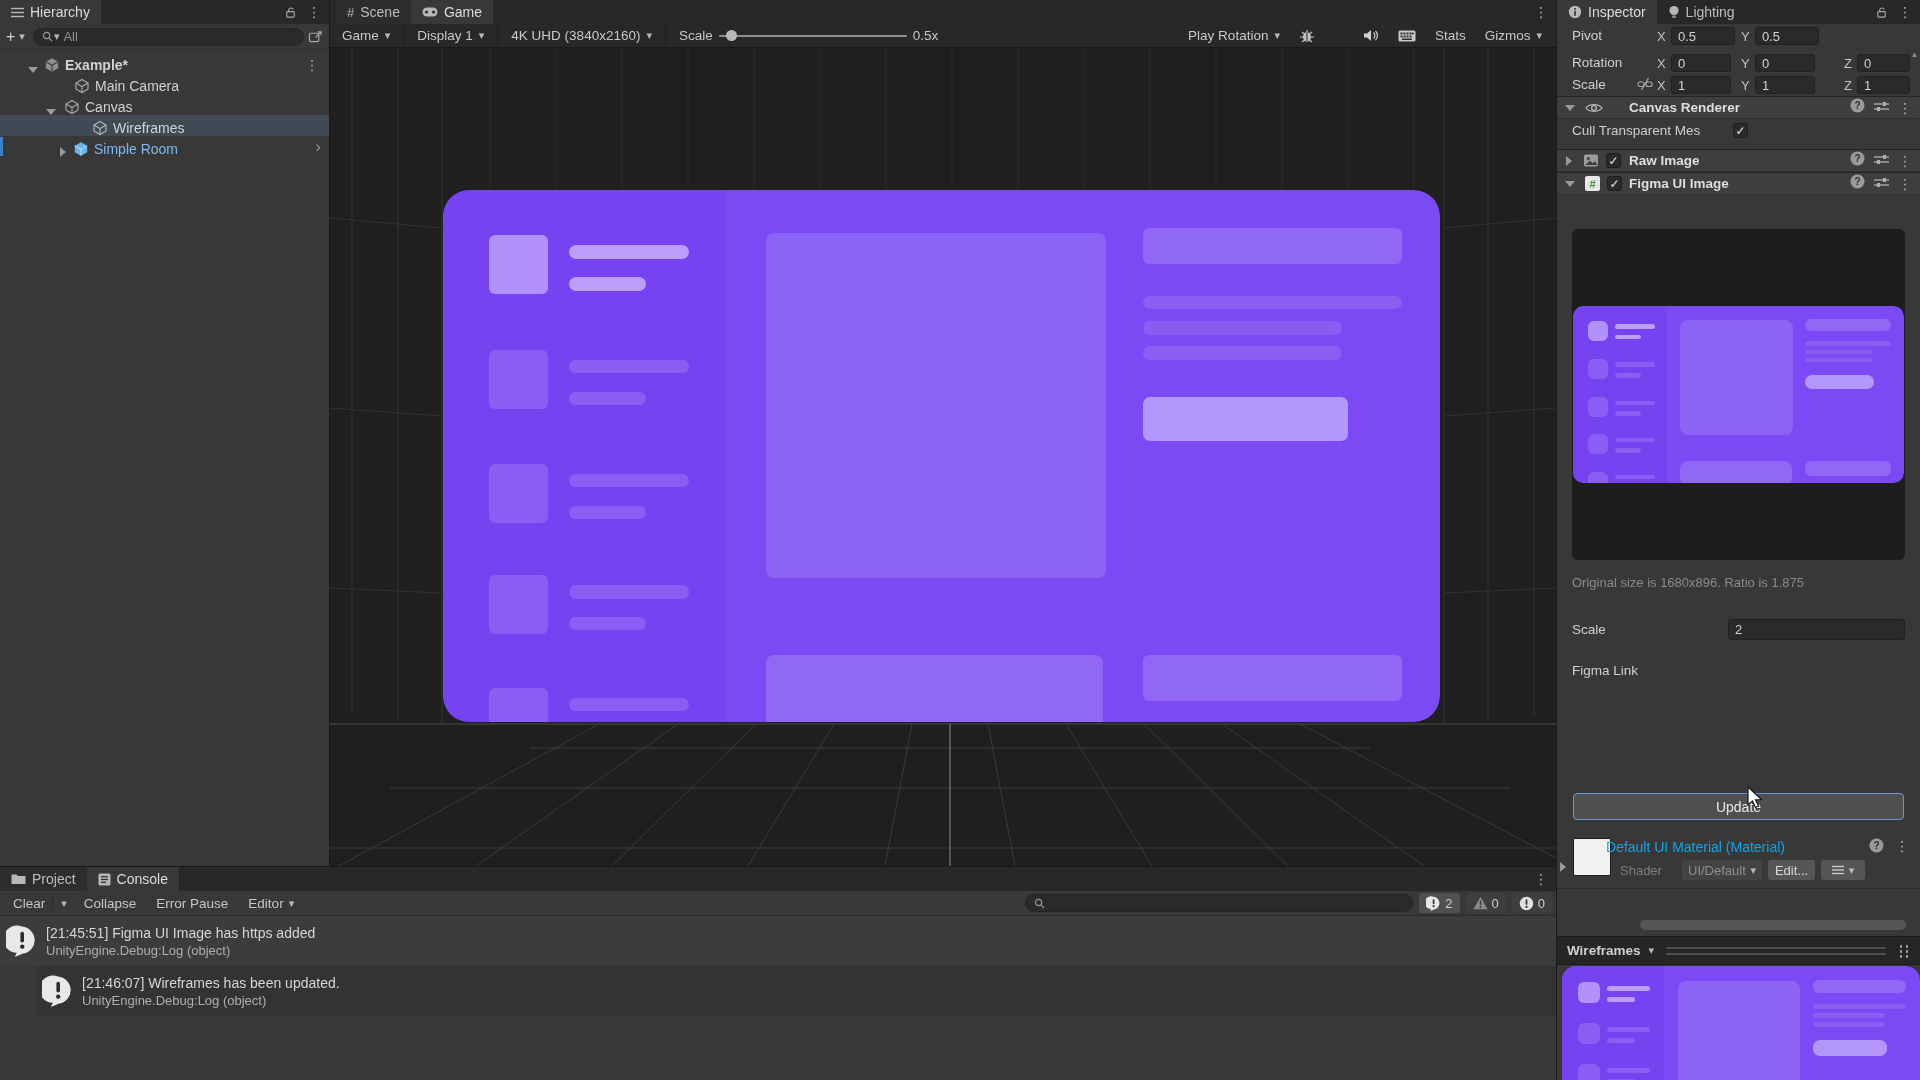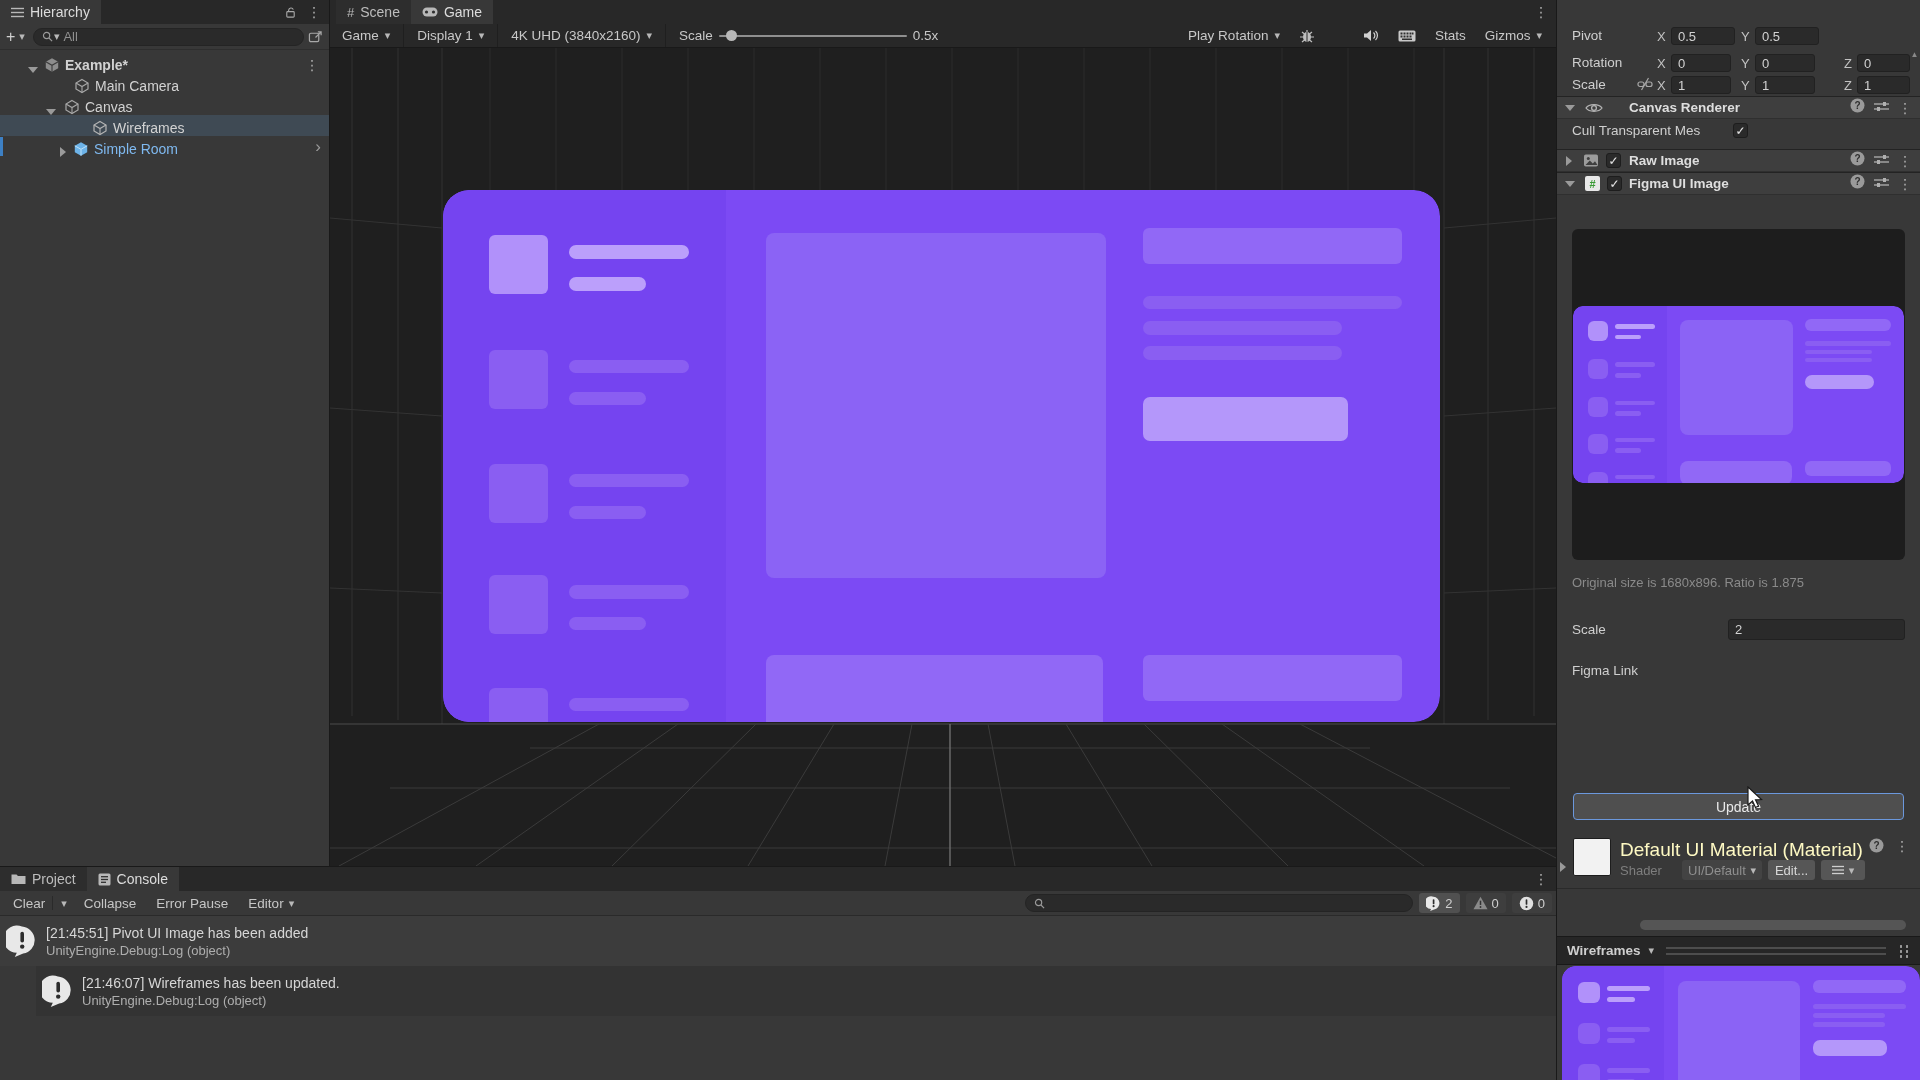--- a/index.html
+++ b/index.html
@@ -364,20 +364,44 @@
     <i class="wf-rl2"></i>
     <i class="wf-rl3"></i>
     <i class="wf-rbtn"></i>
     <i class="wf-rbar"></i>
   </div>
 </div>
   </div>
 </section>
 
 <section class="panel" id="inspector">
+  <div class="tabbar">
+    <div class="tab active">
+      <svg width="14" height="14" viewBox="0 0 14 14">
+          <circle cx="7" cy="7" r="6.2" fill="#b8b8b8"></circle>
+          <rect x="6.2" y="5.8" width="1.6" height="5" fill="#303030"></rect>
+          <rect x="6.2" y="3" width="1.6" height="1.8" fill="#303030"></rect>
+        </svg>
+      <span>Inspector</span>
+    </div>
+    <div class="tab">
+      <svg width="12" height="14" viewBox="0 0 12 14">
+          <circle cx="6" cy="5.5" r="4.6" fill="#b8b8b8"></circle>
+          <rect x="4" y="10.4" width="4" height="2.6" rx="1" fill="#8a8a8a"></rect>
+        </svg>
+      <span>Lighting</span>
+    </div>
+    <div class="tabbar-right">
+      <svg width="13" height="13" viewBox="0 0 14 14">
+          <rect x="3" y="6" width="8" height="6" rx="1" fill="none" stroke="#a8a8a8" stroke-width="1.2"></rect>
+          <path d="M5 6 V4.4 A2.6 2.6 0 0 1 10 3.9" fill="none" stroke="#a8a8a8" stroke-width="1.2"></path>
+        </svg>
+      <span class="g g-kebab"></span>
+    </div>
+  </div>
   <div class="insp-body">
     <div class="vscroll">
         <span class="g g-up"></span>
       </div>
 
     <div class="abs ilabel" style="left:15px;top:4px;">Pivot</div>
     <span class="abs axl" style="left:100px;top:5px;">X</span>
     <div class="abs field" style="left:114px;top:3px;width:64px;">0.5</div>
     <span class="abs axl" style="left:184px;top:5px;">Y</span>
     <div class="abs field" style="left:198px;top:3px;width:64px;">0.5</div>
@@ -533,21 +557,21 @@
 
     <div class="abs ilabel" style="left:15px;top:598px;">Scale</div>
     <div class="abs field" style="left:171px;top:595px;width:177px;height:21px;">2</div>
 
     <div class="abs ilabel" style="left:15px;top:639px;">Figma Link</div>
 
     <div class="update-btn">Update</div>
 
     <span class="abs tri tri-right" style="left:3px;top:838px;"></span>
     <div class="abs" style="left:16px;top:814px;width:38px;height:38px;background:#f2f2f2;border:1px solid #1d1d1d;border-radius:2px;"></div>
-    <div class="abs" style="left:63px;top:815px;font-size:19px;color:#fef9c3;">Default UI Material (Material)</div>
+    <div class="abs" style="left:49px;top:815px;font-size:14px;color:#0ea5e9;">Default UI Material (Material)</div>
     <span class="abs" style="left:312px;top:814px;"><svg width="15" height="15" viewBox="0 0 15 15">
           <circle cx="7.5" cy="7.5" r="7" fill="#9a9a9a"></circle>
           <text x="7.5" y="11" font-size="10" font-weight="bold" text-anchor="middle" fill="#2e2e2e" font-family="Liberation Sans,sans-serif">?</text>
         </svg></span>
     <span class="abs g g-kebab" style="left:338px;top:814px;"></span>
     <div class="abs" style="left:63px;top:839px;font-size:13px;color:#7e7e7e;">Shader</div>
     <div class="abs" style="left:125px;top:836px;width:80px;height:20px;background:#434343;border-radius:3px;display:flex;align-items:center;justify-content:space-between;padding:0 6px;font-size:13px;color:#8f8f8f;">
       <span>UI/Default</span>
         <span class="g g-dd"></span>
     </div>
@@ -680,21 +704,21 @@
     </div>
   </div>
   <div class="abs" style="position:absolute;top:49px;left:0;right:0;">
     <div class="entry" style="background:#3c3c3c;">
       <svg width="32" height="32" viewBox="0 0 16 16">
           <path d="M8 0.8 a6.8 6.8 0 1 0 -2.6 13.1 L4.4 16 L8.6 14.3 A6.8 6.8 0 0 0 8 0.8 Z" fill="#e8e8e8"></path>
           <rect x="7.2" y="3.4" width="1.8" height="5.4" rx="0.9" fill="#2c2c2c"></rect>
           <circle cx="8.1" cy="10.8" r="1.1" fill="#2c2c2c"></circle>
         </svg>
       <div class="txt">
-        <span class="l1">[21:45:51] Pivot UI Image has been added</span>
+        <span class="l1">[21:45:51] Figma UI Image has https added</span>
         <span class="l2">UnityEngine.Debug:Log (object)</span>
       </div>
     </div>
     <div class="entry" style="background:#333333;margin-left:36px;">
       <svg width="32" height="32" viewBox="0 0 16 16">
           <path d="M8 0.8 a6.8 6.8 0 1 0 -2.6 13.1 L4.4 16 L8.6 14.3 A6.8 6.8 0 0 0 8 0.8 Z" fill="#e8e8e8"></path>
           <rect x="7.2" y="3.4" width="1.8" height="5.4" rx="0.9" fill="#2c2c2c"></rect>
           <circle cx="8.1" cy="10.8" r="1.1" fill="#2c2c2c"></circle>
         </svg>
       <div class="txt">

